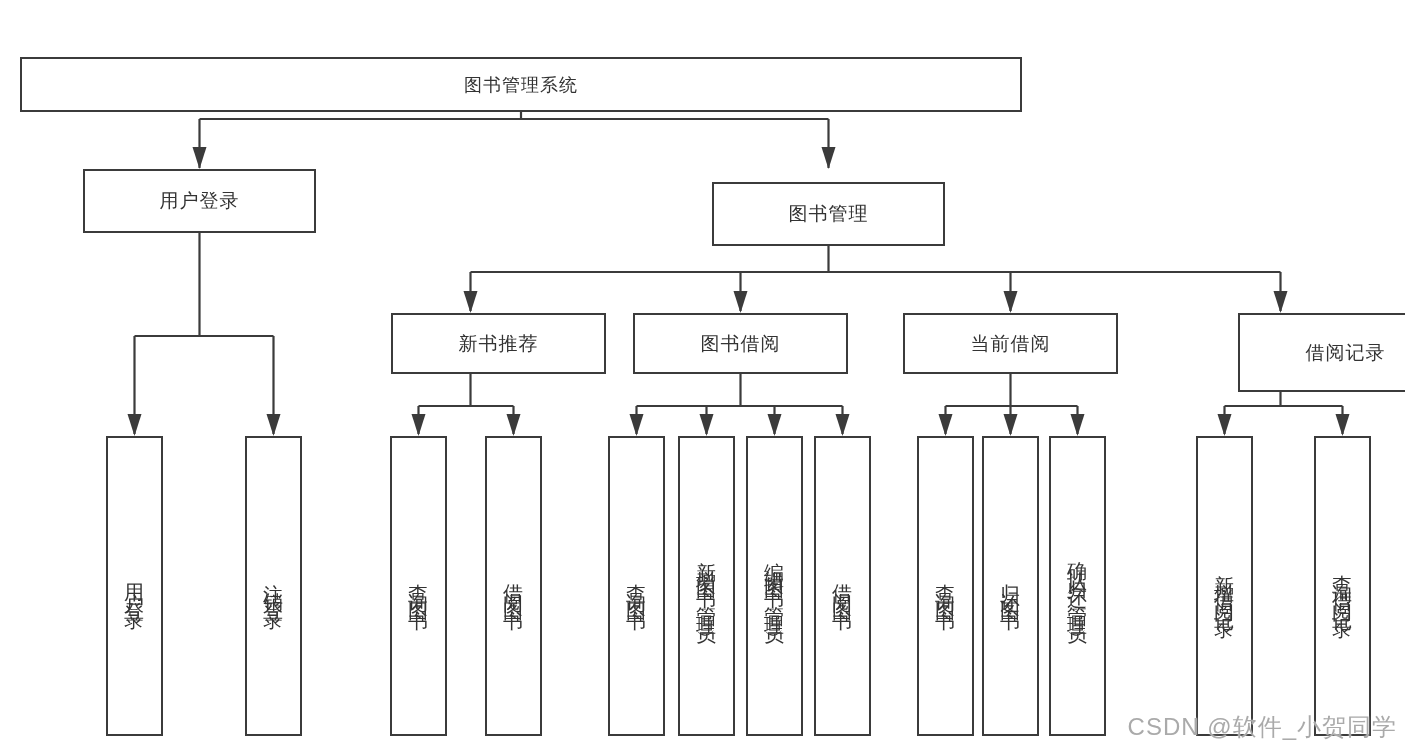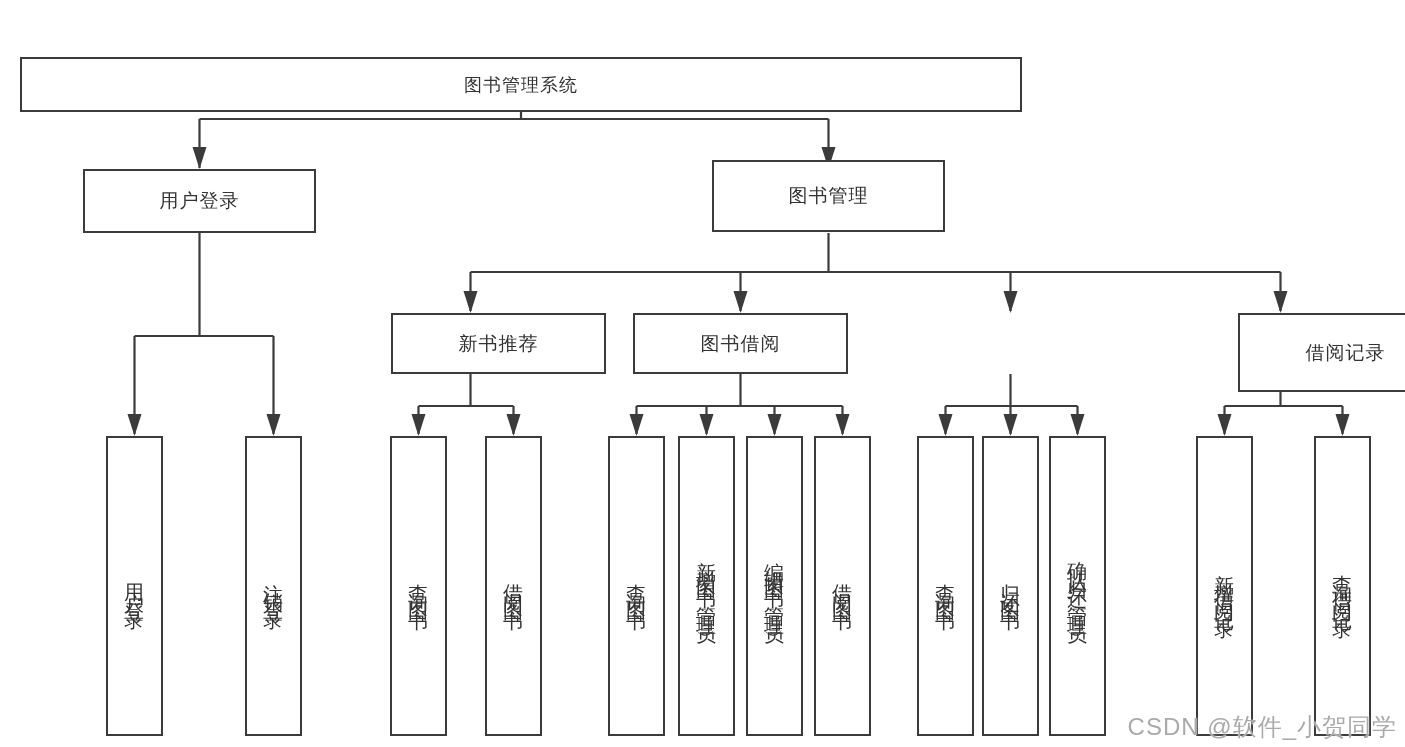--- a/index.html
+++ b/index.html
@@ -102,29 +102,32 @@
     </g>
   </svg>
 
   <div class="node h root" style="left:20px; top:13px; width:1002px; height:55px;margin-top:44px;">
     <span>图书管理系统</span>
   </div>
 
   <div class="node h" style="left:83px; top:169px; width:233px; height:64px;">
     <span>用户登录</span>
   </div>
-  <div class="node h" style="left:712px; top:160px; width:233px; height:72px;">
+  <div class="node h" style="left:712px; top:182px; width:233px; height:64px;">
     <span>图书管理</span>
   </div>
 
   <div class="node h" style="left:363px; top:313px; width:215px; height:61px;margin-left:28px;">
     <span>新书推荐</span>
   </div>
   <div class="node h" style="left:633px; top:313px; width:215px; height:61px;">
     <span>图书借阅</span>
+  </div>
+  <div class="node h" style="left:903px; top:313px; width:215px; height:61px;">
+    <span>当前借阅</span>
   </div>
   <div class="node h" style="left:1238px; top:313px; width:215px; height:79px;font-family:Liberation Mono, monospace;">
     <span>借阅记录</span>
   </div>
 
   <div class="node v" style="left:106px;">
     <span>用户登录</span>
   </div>
   <div class="node v" style="left:245px;">
     <span>注销登录</span>

